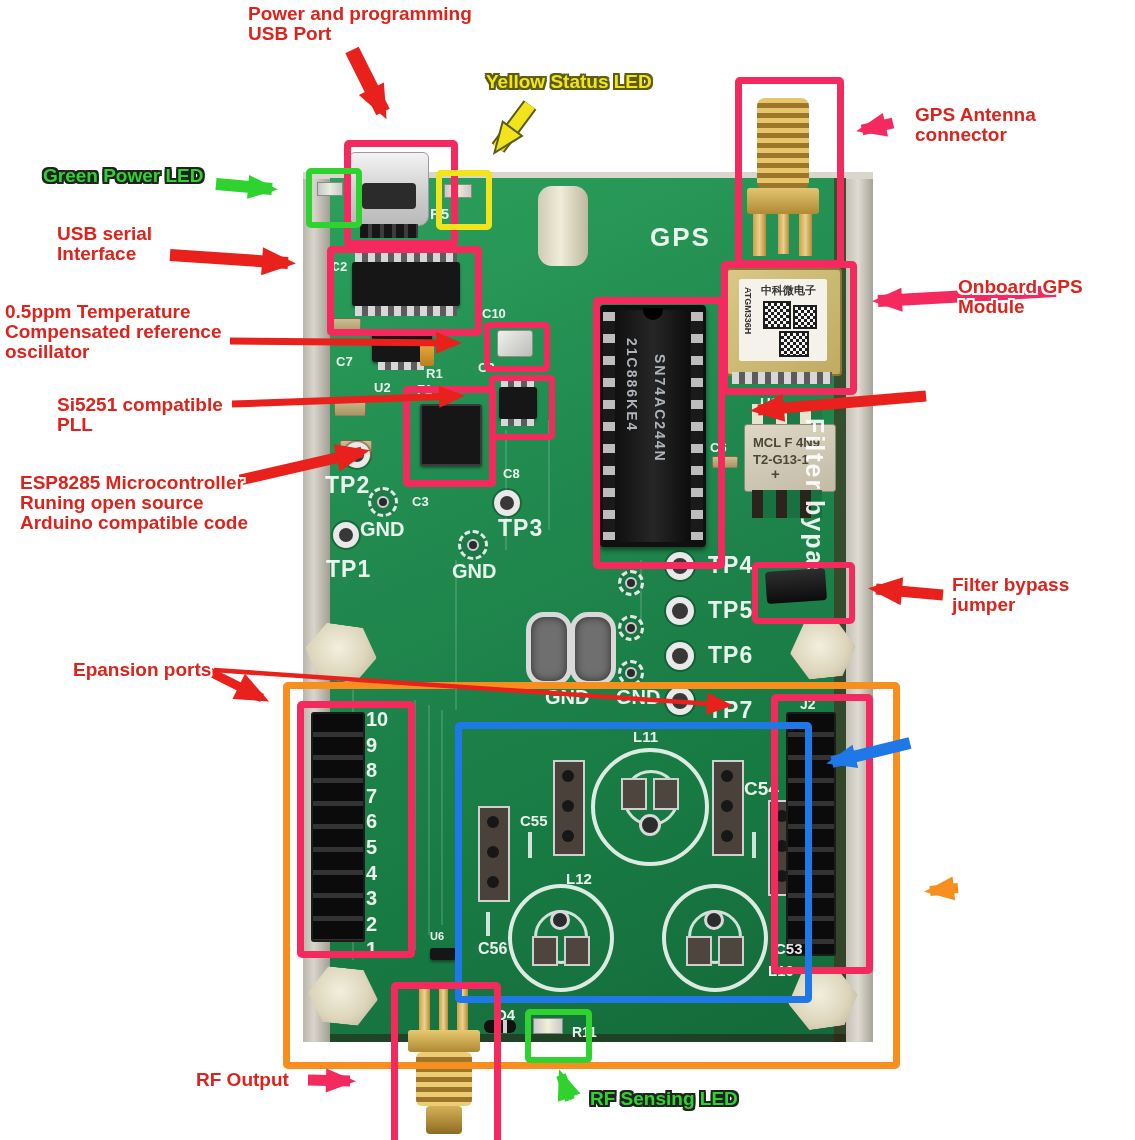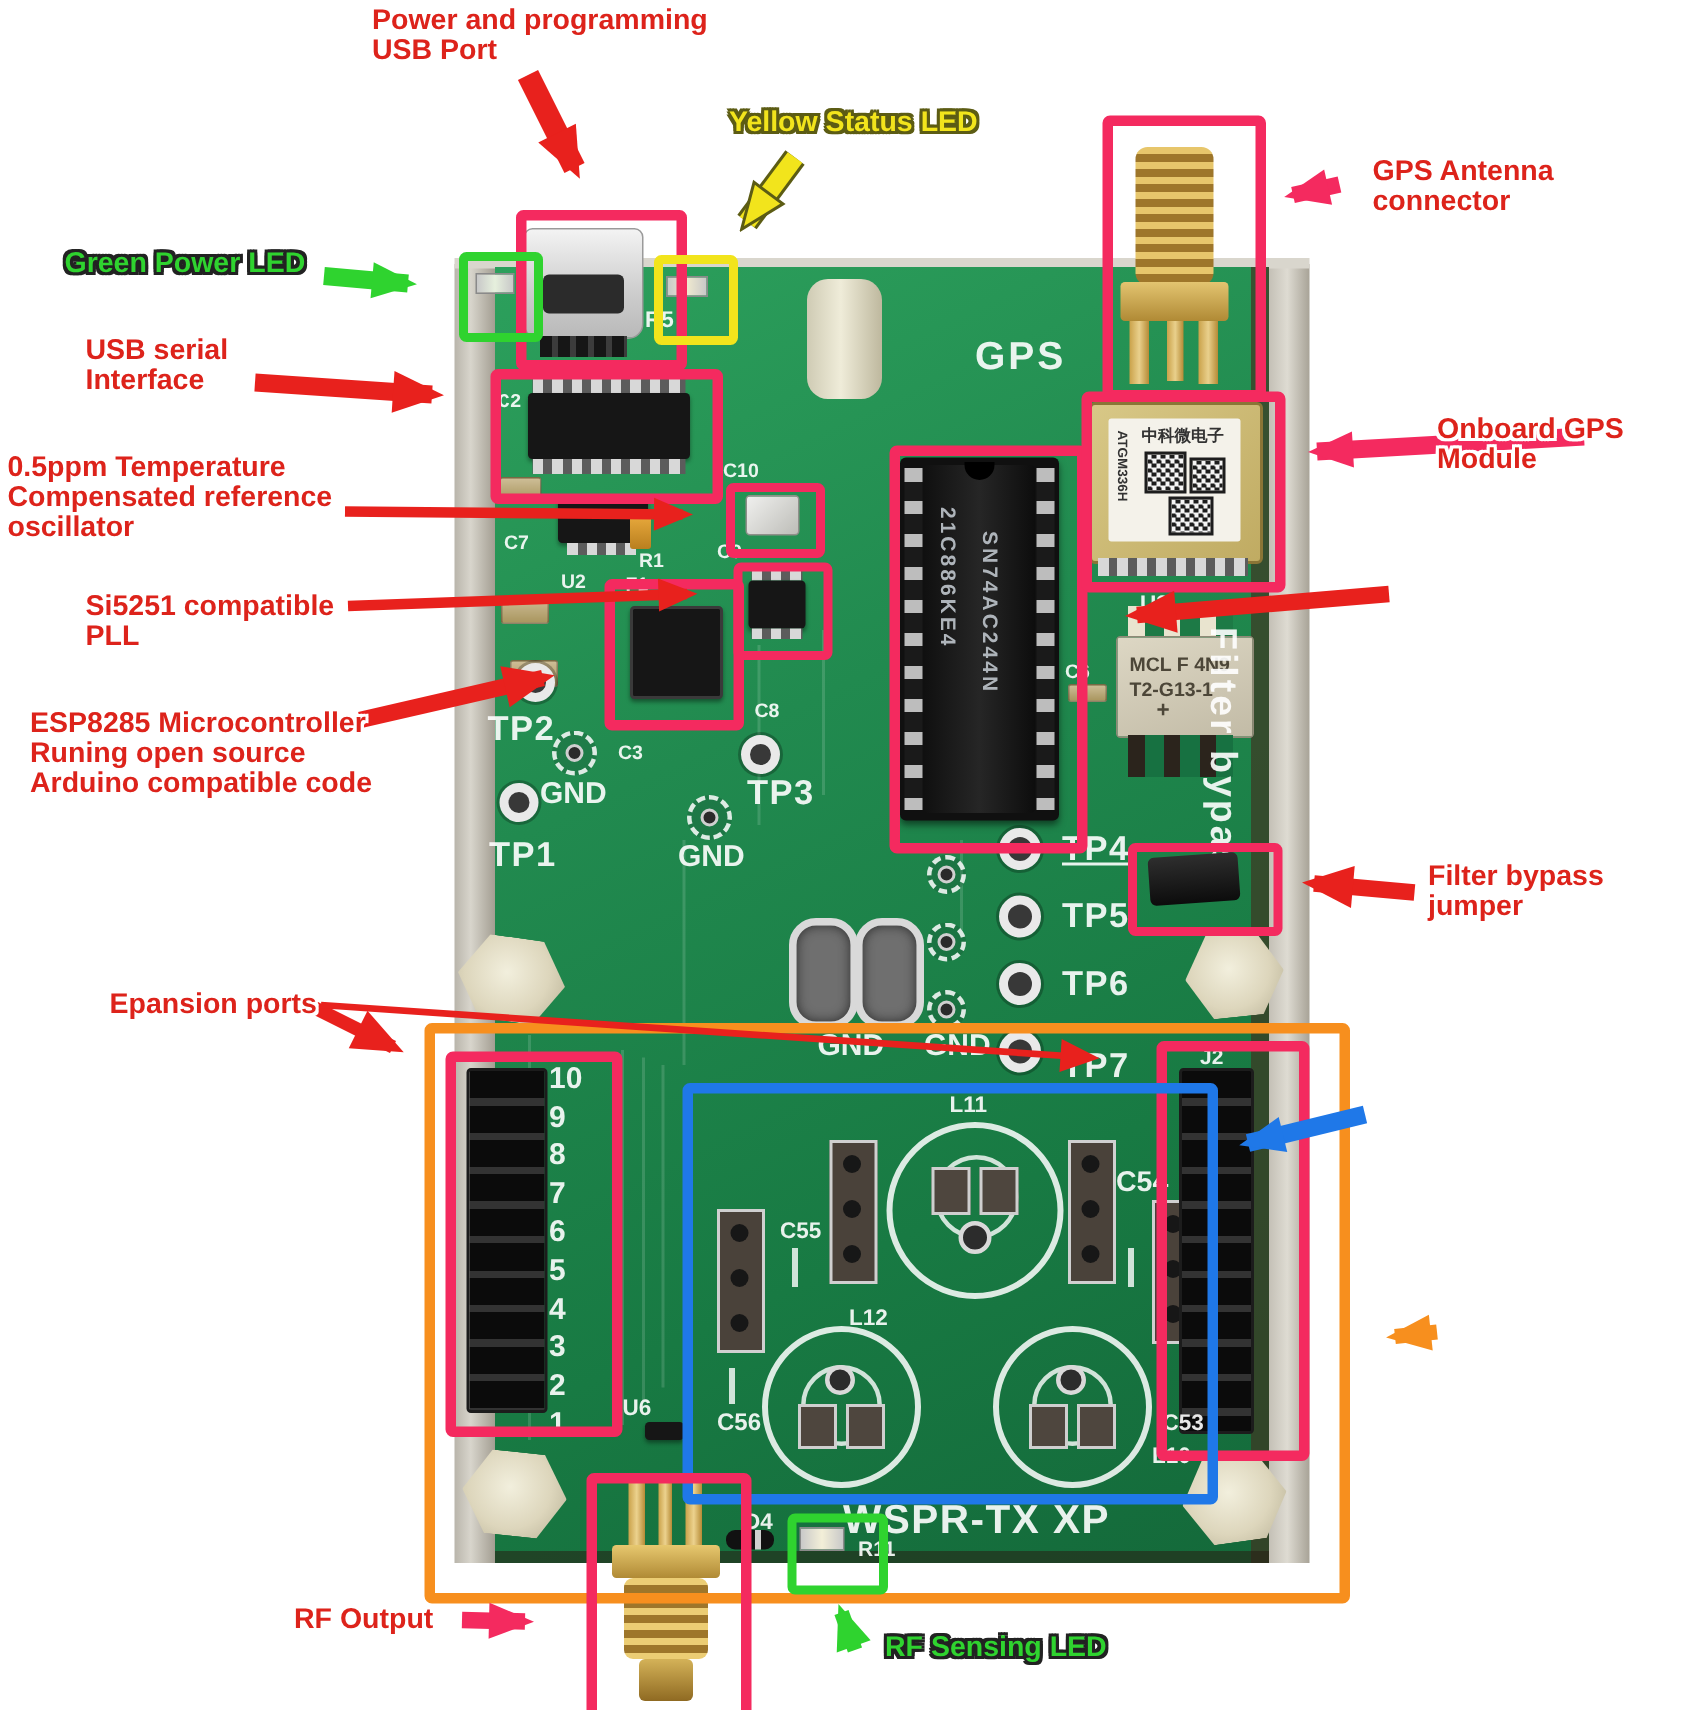--- a/index.html
+++ b/index.html
@@ -149,21 +149,21 @@
   <div class="tphole" style="left:333px;top:522px;width:14px;height:14px;"></div>
   <span class="silk silk-tp" style="left:326px;top:556px;">TP1</span>
   <div class="tphole" style="left:494px;top:490px;width:14px;height:14px;"></div>
   <span class="silk silk-tp" style="left:498px;top:515px;">TP3</span>
   <div class="gndhole" style="left:458px;top:530px;width:24px;height:24px;">
       <div class="gndpin"></div>
     </div>
   <span class="silk" style="left:452px;top:560px;font-size:20px;">GND</span>
 
   <div class="tphole" style="left:666px;top:552px;width:16px;height:16px;"></div>
-  <span class="silk silk-tp" style="left:708px;top:552px;text-decoration:underline;">TP4</span>
+  <span class="silk silk-tp" style="left:708px;top:552px;">TP4</span>
   <div class="tphole" style="left:666px;top:597px;width:16px;height:16px;"></div>
   <span class="silk silk-tp" style="left:708px;top:597px;">TP5</span>
   <div class="tphole" style="left:666px;top:642px;width:16px;height:16px;"></div>
   <span class="silk silk-tp" style="left:708px;top:642px;">TP6</span>
   <div class="tphole" style="left:666px;top:687px;width:16px;height:16px;"></div>
   <span class="silk silk-tp" style="left:708px;top:685px;margin-top:12px;">TP7</span>
   <div class="gndhole" style="left:618px;top:570px;width:20px;height:20px;">
       <div class="gndpin" style="left:4px;top:4px;"></div>
     </div>
   <div class="gndhole" style="left:618px;top:615px;width:20px;height:20px;">
@@ -244,24 +244,23 @@
   </div>
 
   <span class="silk silk-sm" style="left:520px;top:812px;font-size:15px;">C55</span>
   <span class="silk silk-sm" style="left:744px;top:778px;font-size:19px;">C54</span>
   <span class="silk silk-sm" style="left:478px;top:940px;font-size:16px;">C56</span>
   <span class="silk silk-sm" style="left:775px;top:940px;font-size:15px;">C53</span>
   <div class="abs" style="left:528px;top:832px;width:4px;height:26px;background:rgba(255,255,255,.8);z-index:1;"></div>
   <div class="abs" style="left:752px;top:832px;width:4px;height:26px;background:rgba(255,255,255,.8);z-index:1;"></div>
   <div class="abs" style="left:486px;top:912px;width:4px;height:24px;background:rgba(255,255,255,.8);z-index:1;"></div>
 
-  <span class="silk silk-sm" style="left:415px;top:930px;font-size:15px;">U6</span>
+  <span class="silk silk-sm" style="left:430px;top:930px;font-size:11px;">U6</span>
   <div class="chip" style="left:430px;top:948px;width:26px;height:12px;"></div>
 
-  <span class="silk" style="left:562px;top:998px;font-size:27px;letter-spacing:1px;">WSPR-TX XP</span>
   <span class="silk silk-sm" style="left:496px;top:1006px;font-size:15px;">D4</span>
   <div class="abs" style="left:484px;top:1020px;width:32px;height:13px;background:linear-gradient(90deg,#111,#111 60%,#cfcfcf 60%,#cfcfcf 72%,#111 72%);border-radius:6px;z-index:2;"></div>
   <div class="abs" style="left:533px;top:1018px;width:28px;height:14px;background:linear-gradient(90deg,#c9c9c9,#f3efd8 50%,#c9c9c9);border:1px solid #8a8a8a;z-index:2;"></div>
   <span class="silk silk-sm" style="left:572px;top:1024px;font-size:14px;">R11</span>
 
   <div class="abs" style="left:419px;top:984px;width:11px;height:48px;background:linear-gradient(90deg,#caa24a,#ecd28e,#b68b36);z-index:2;"></div>
   <div class="abs" style="left:439px;top:988px;width:9px;height:44px;background:linear-gradient(90deg,#caa24a,#ecd28e,#b68b36);z-index:2;"></div>
   <div class="abs" style="left:457px;top:984px;width:11px;height:48px;background:linear-gradient(90deg,#caa24a,#ecd28e,#b68b36);z-index:2;"></div>
   <div class="abs" style="left:408px;top:1030px;width:72px;height:22px;background:linear-gradient(180deg,#e7c86f,#b08a35);border-radius:3px;z-index:2;"></div>
   <div class="abs" style="left:416px;top:1052px;width:56px;height:54px;background:repeating-linear-gradient(180deg,#eccd74 0 5px,#9e762a 5px 10px);border-radius:6px;z-index:2;"></div>

